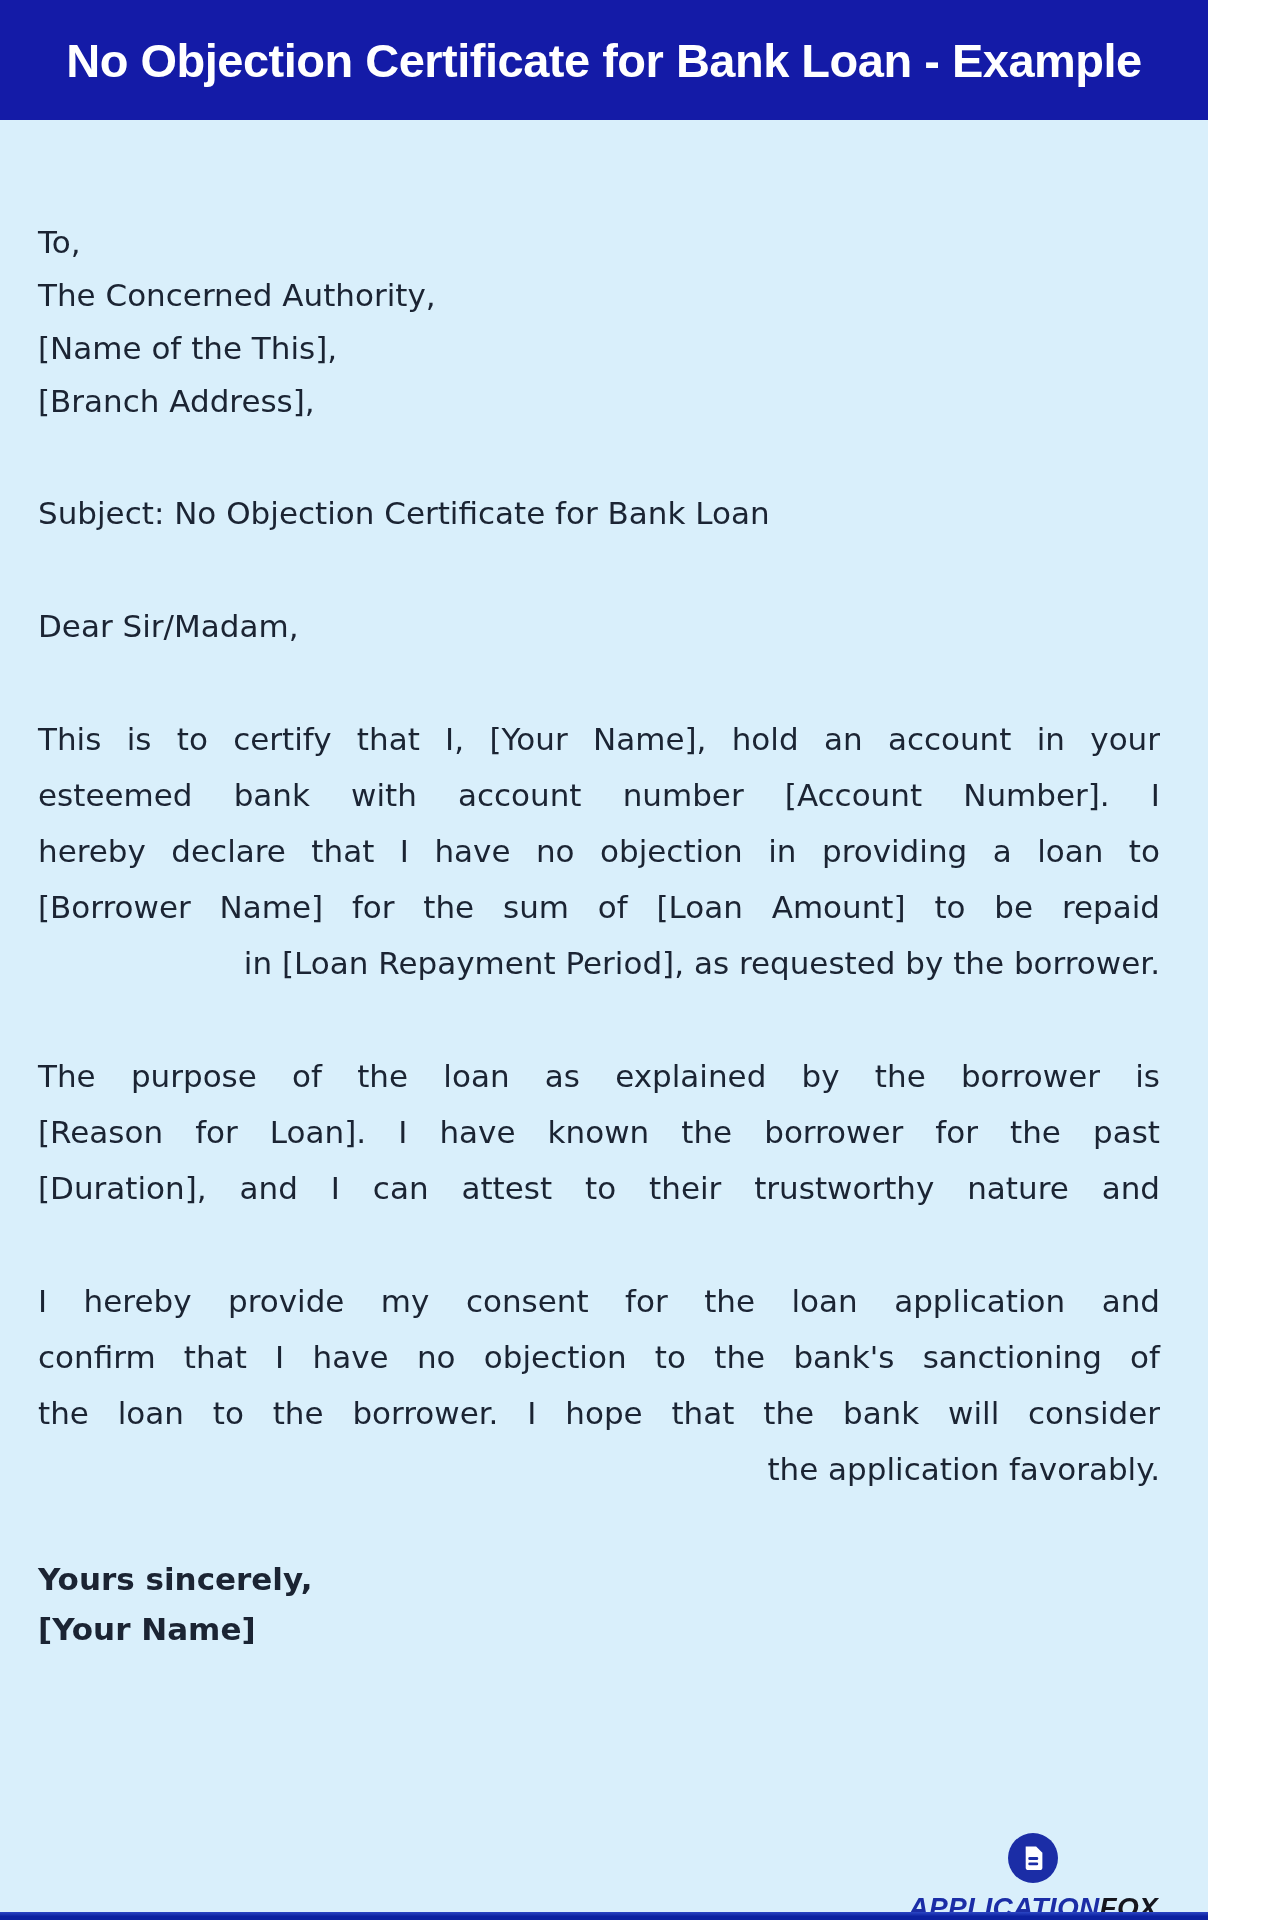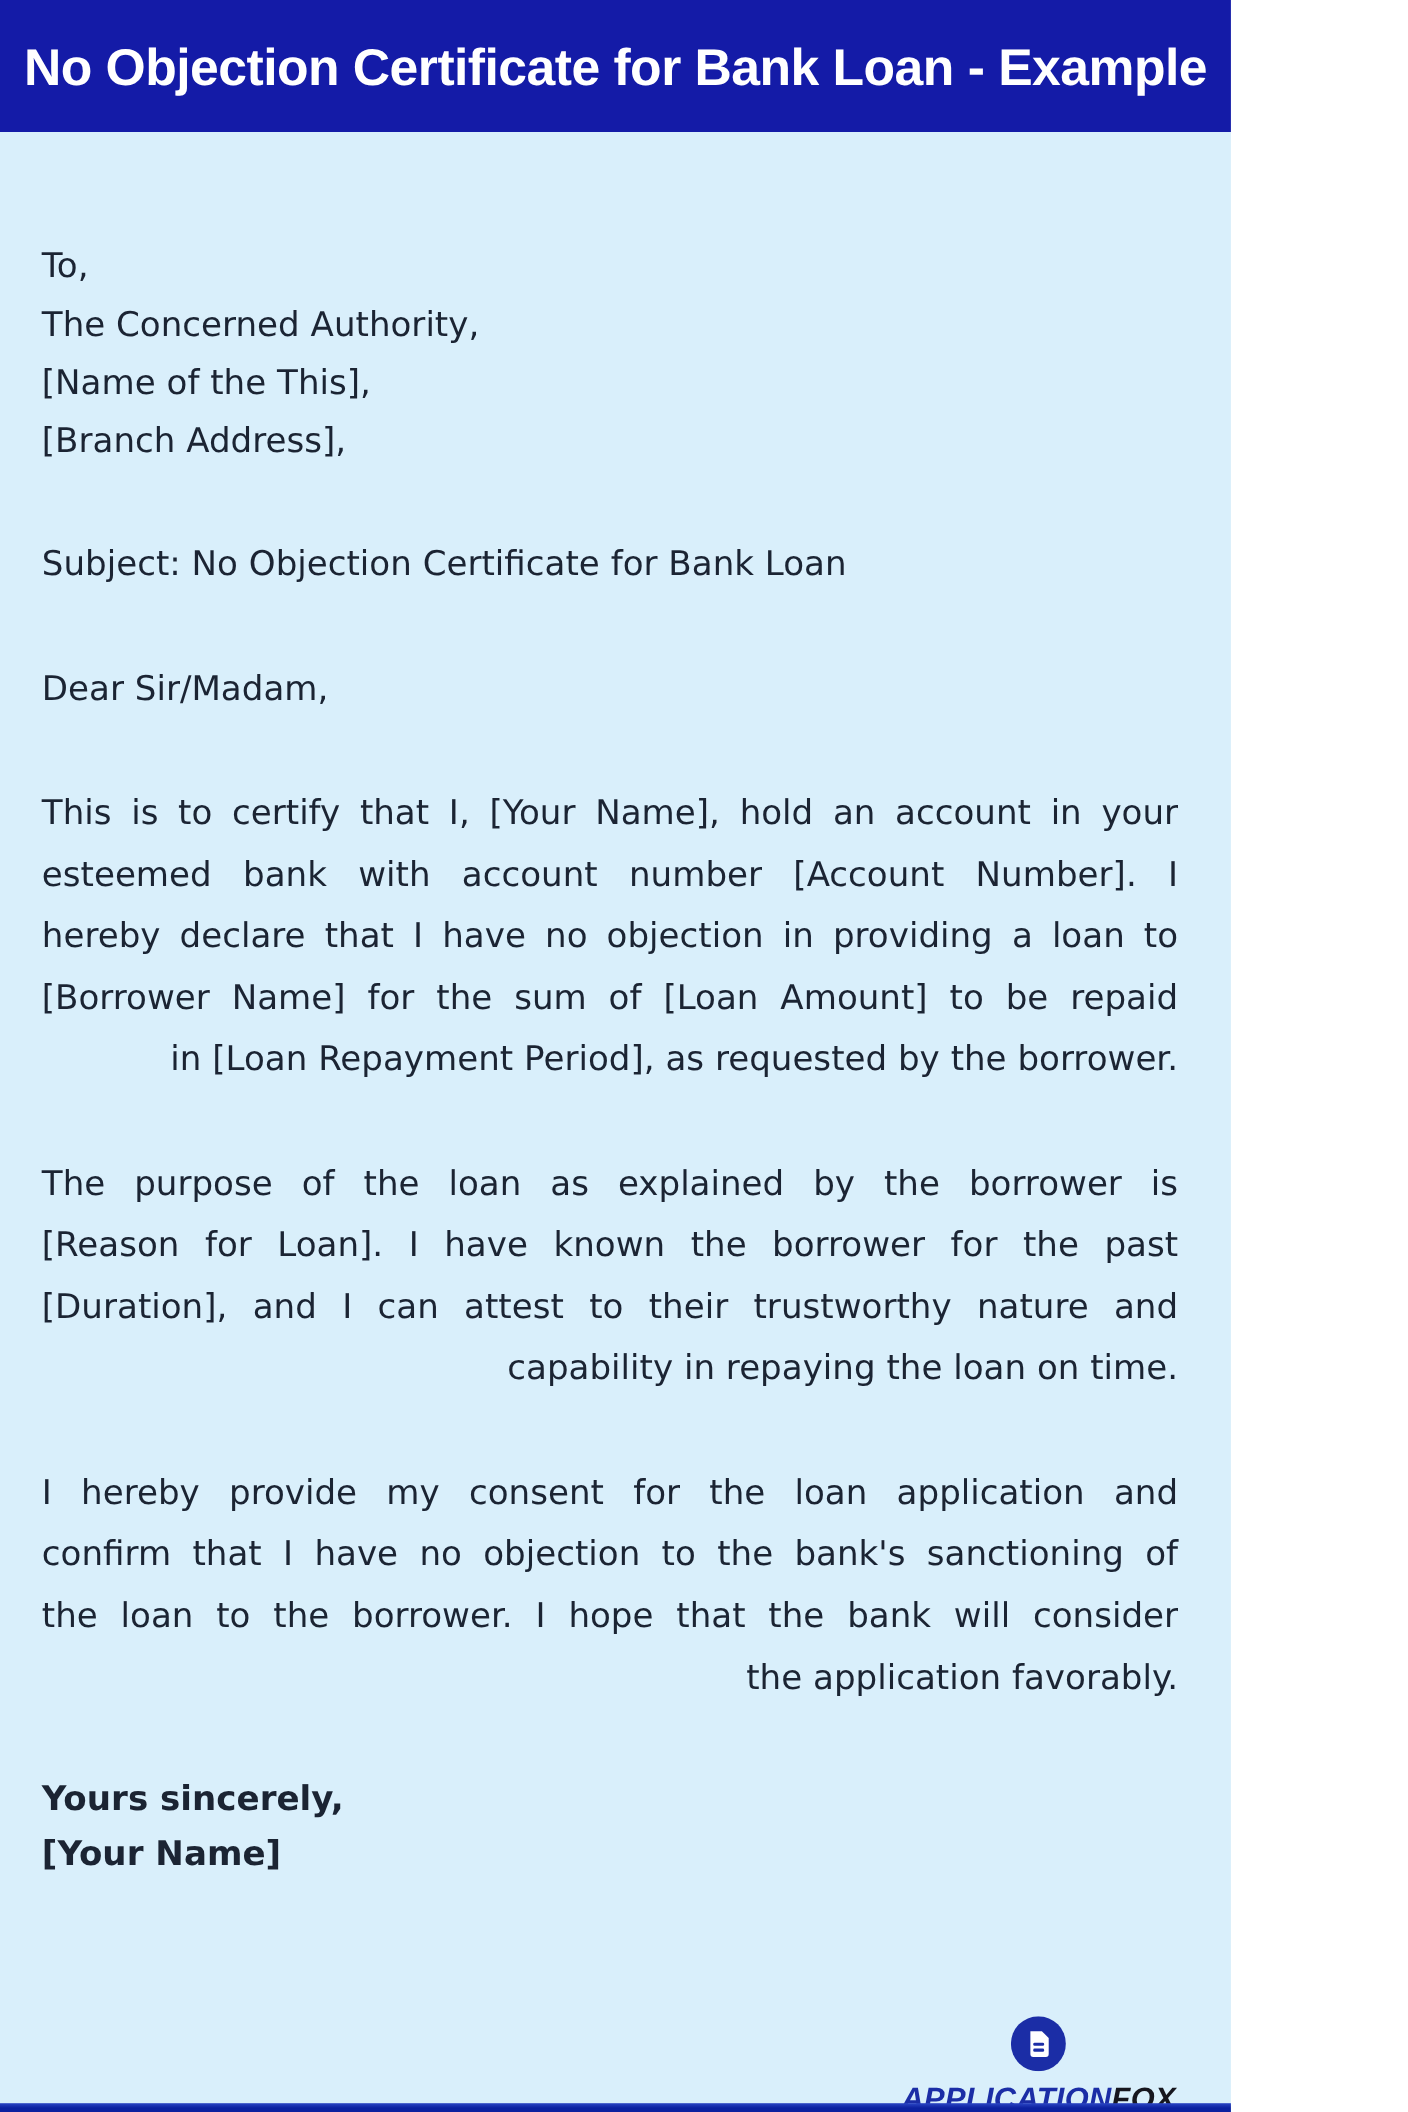--- a/index.html
+++ b/index.html
@@ -1,18 +1,18 @@
 <!DOCTYPE html>
 <html style="--header-bg: #141ba7; --page-bg: #d9effb; --text: #1b2433; --title: #ffffff; --brand-blue: #1b2da6; --brand-dark: #16161e; --bottom-bar: #0c21a0;"><head>
 <meta charset="utf-8">
 <style>
   html, body { margin: 0; padding: 0; }
   .page {
     position: relative;
-    width: 1119px;
+    width: 1208px;
     height: 1920px;
     overflow: hidden;
     background: var(--page-bg, #d9effb);
     font-family: "DejaVu Sans", sans-serif;
     color: var(--text, #1b2433);
   }
   .titlebar {
     height: 120px;
     background: var(--header-bg, #141ba7);
     display: flex;
@@ -92,21 +92,20 @@
       <div class="jline">esteemed bank with account number [Account Number]. I</div>
       <div class="jline">hereby declare that I have no objection in providing a loan to</div>
       <div class="jline">[Borrower Name] for the sum of [Loan Amount] to be repaid</div>
       <div class="lline">in [Loan Repayment Period], as requested by the borrower.</div>
     </div>
 
     <div class="block para">
       <div class="jline">The purpose of the loan as explained by the borrower is</div>
       <div class="jline">[Reason for Loan]. I have known the borrower for the past</div>
       <div class="jline">[Duration], and I can attest to their trustworthy nature and</div>
-      <div class="lline">capability in repaying the loan on time.</div>
     </div>
 
     <div class="block para">
       <div class="jline">I hereby provide my consent for the loan application and</div>
       <div class="jline">confirm that I have no objection to the bank's sanctioning of</div>
       <div class="jline">the loan to the borrower. I hope that the bank will consider</div>
       <div class="lline">the application favorably.</div>
     </div>
 
 

